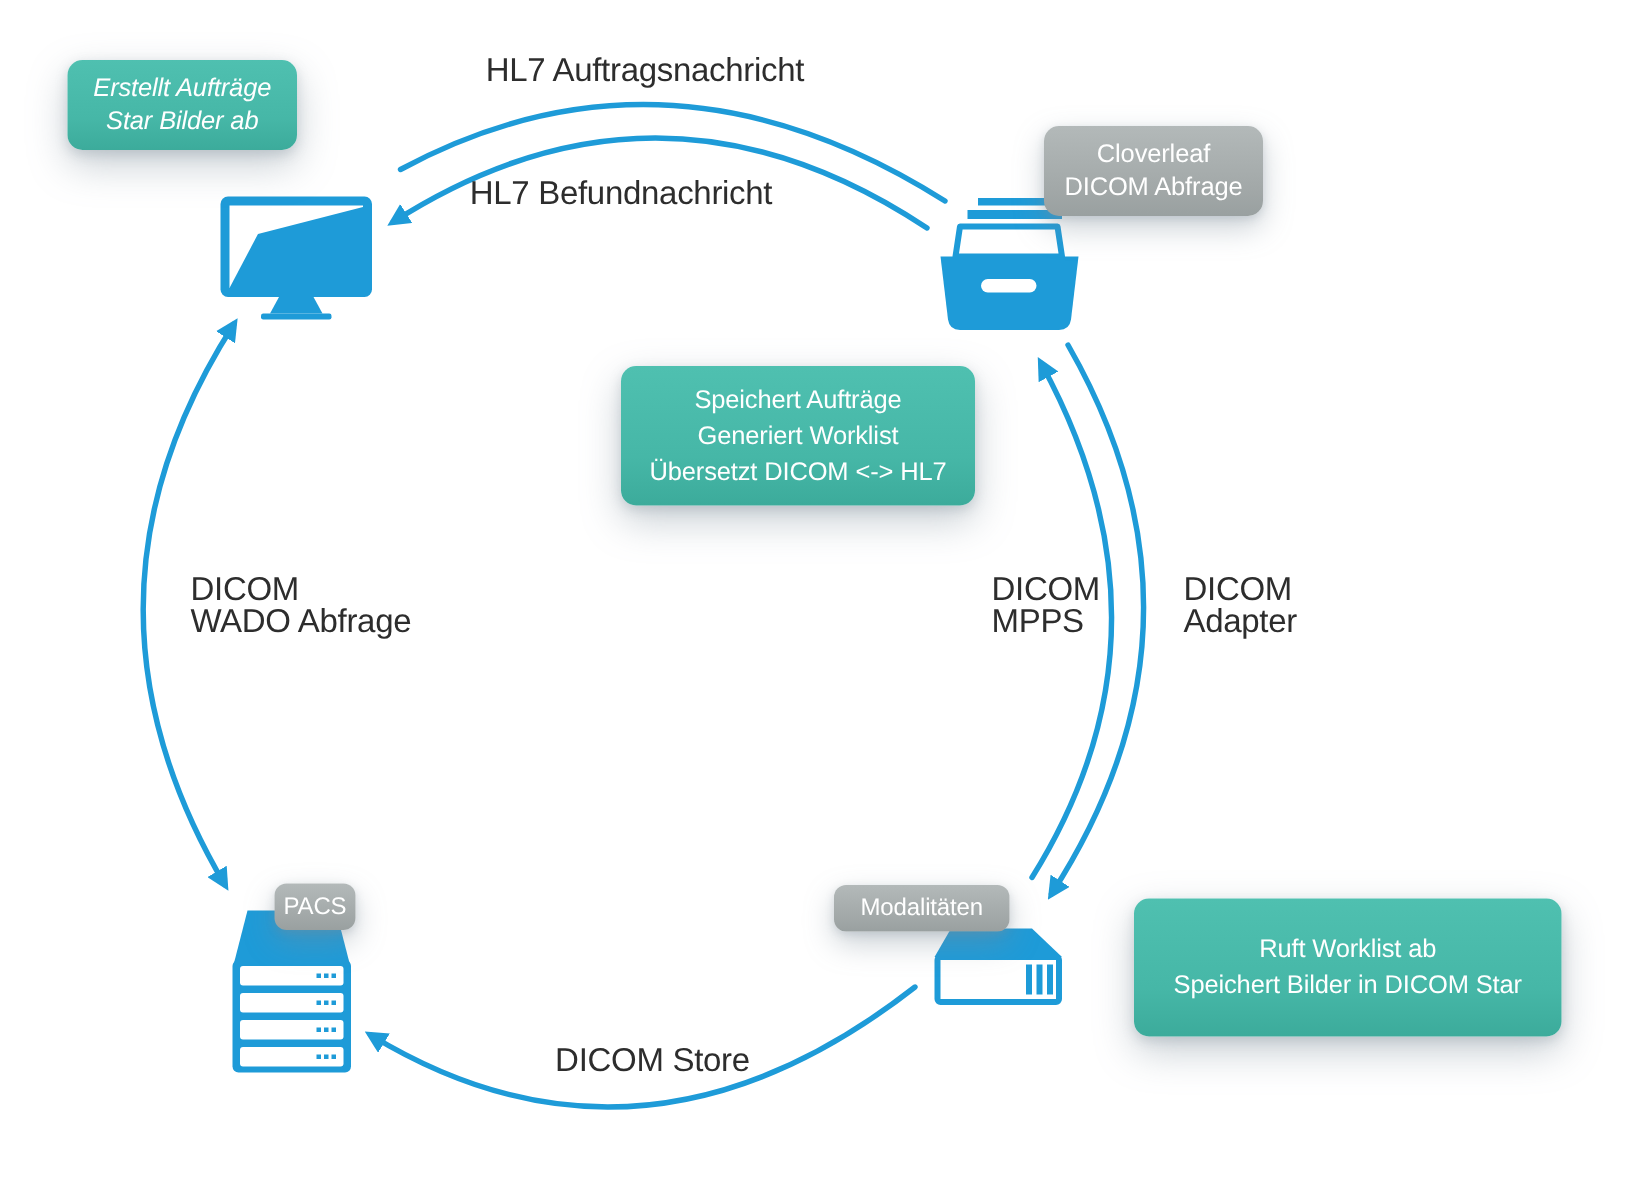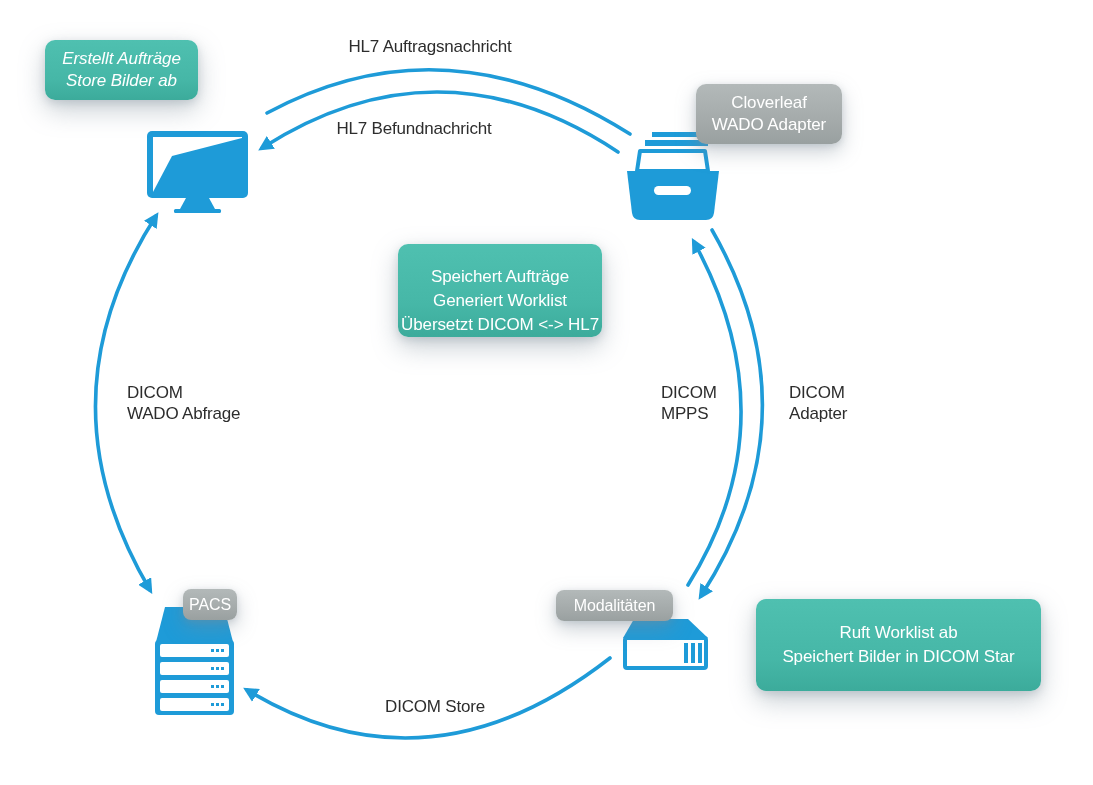--- a/index.html
+++ b/index.html
@@ -25,21 +25,21 @@
     justify-content:center;color:#fff;text-align:center;border-radius:10px;
     font-size:17px;font-weight:500;line-height:22px;letter-spacing:-0.1px;}
   .teal{background:linear-gradient(180deg,#4fc0b0 0%,#46b7a7 65%,#3cab9b 100%);
     box-shadow:0 10px 26px rgba(125,140,152,.42),0 3px 8px rgba(125,140,152,.28);}
   .gray{background:linear-gradient(180deg,#b3b9b9 0%,#a2a8a8 70%,#99a0a0 100%);
     box-shadow:0 8px 20px rgba(125,140,152,.40),0 2px 6px rgba(125,140,152,.25);margin-top:44px;}
   .small{font-size:16px;line-height:18px;border-radius:8px;}
   .note-lines{line-height:24px;}
 
   
-  .lbl{position:absolute;color:var(--ink);font-size:17px;font-weight:500;
+  .lbl{position:absolute;color:var(--ink);font-size:22px;font-weight:500;
     line-height:21px;letter-spacing:-0.2px;}
   .center{text-align:center;}
 </style>
 </head>
 <body>
 
 <div class="stage">
 
   <svg width="1093" height="785" viewBox="0 0 1093 785">
     <defs>
@@ -98,29 +98,29 @@
       <polygon points="634,619 688,619 708,638 623,638" class="fb"></polygon>
       <rect x="625" y="638" width="81" height="30" rx="2" class="box"></rect>
       <rect x="684" y="643" width="4" height="20" class="fb"></rect>
       <rect x="691" y="643" width="4" height="20" class="fb"></rect>
       <rect x="698" y="643" width="4" height="20" class="fb"></rect>
     </g>
   </svg>
 
   <div class="badge teal" style="left:45px;top:40px;width:153px;height:60px;font-style:italic;">
     <div>Erstellt Aufträge</div>
-    <div>Store Bilder ab</div>
+    <div>Star Bilder ab</div>
   </div>
 
   <div class="badge gray" style="left:696px;top:40px;width:146px;height:60px;">
     <div>Cloverleaf</div>
-    <div>WADO Adapter</div>
+    <div>DICOM Abfrage</div>
   </div>
 
-  <div class="badge teal note-lines" style="left:398px;top:244px;width:204px;height:93px;justify-content:flex-end;">
+  <div class="badge teal note-lines" style="left:414px;top:244px;width:236px;height:93px;">
     <div>Speichert Aufträge</div>
     <div>Generiert Worklist</div>
     <div>Übersetzt DICOM &lt;-&gt; HL7</div>
   </div>
 
   <div class="badge gray small" style="left:183px;top:545px;width:54px;height:31px;">
     <div>PACS</div>
   </div>
 
   <div class="badge gray small" style="left:556px;top:546px;width:117px;height:31px;justify-content:center;">

